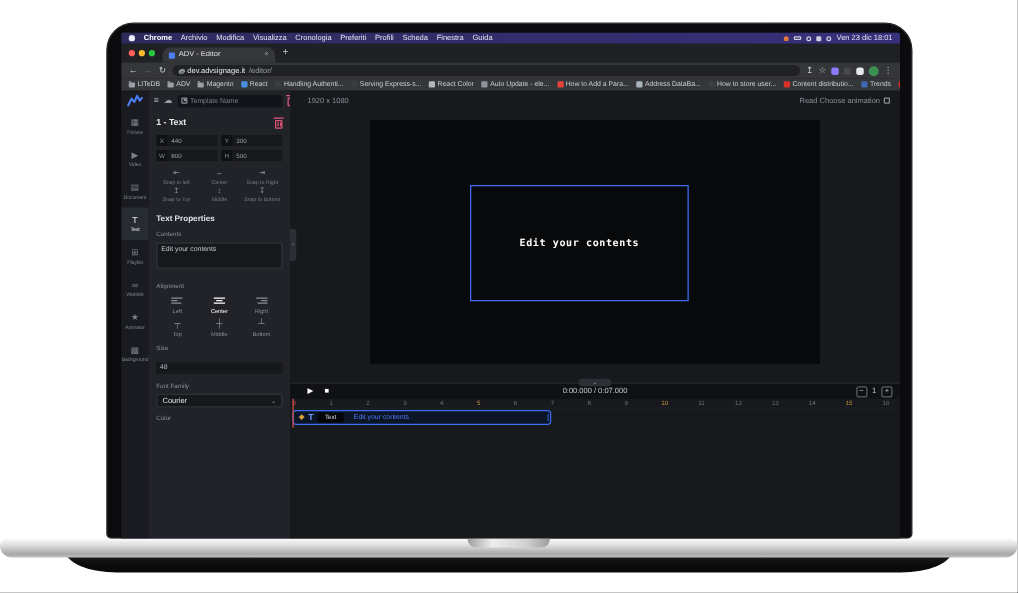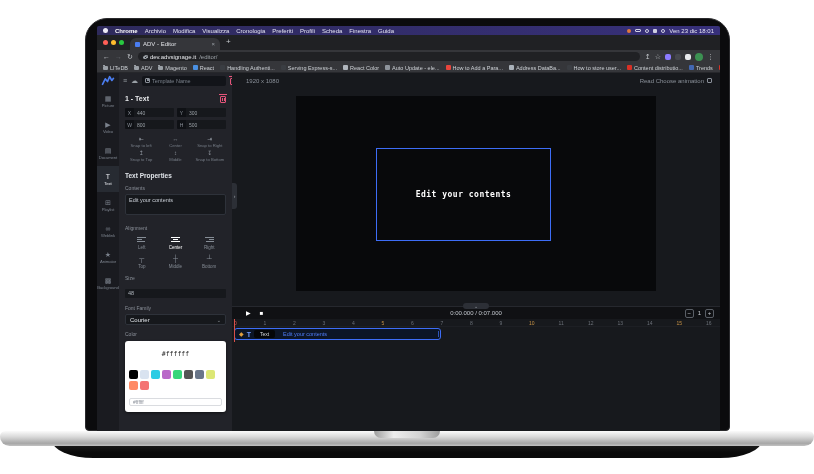--- a/index.html
+++ b/index.html
@@ -497,39 +497,20 @@
             <div class="field-label">Size</div>
             <input class="size-input" value="48" style="">
 
             <div class="field-label">Font Family</div>
             <div class="select">
               <span class="select-value">Courier</span>
               <span class="select-chevron">⌄</span>
             </div>
 
             <div class="field-label">Color</div>
-            <div class="picker">
-              <div class="picker-head">#ffffff</div>
-              <div class="picker-body">
-                <div class="swatches">
-
-                <span class="swatch" style="background: rgb(0, 0, 0);"></span>
-                    <span class="swatch" style="background: rgb(217, 227, 240);"></span>
-                    <span class="swatch" style="background: rgb(44, 204, 228);"></span>
-                    <span class="swatch" style="background: rgb(186, 104, 200);"></span>
-                    <span class="swatch" style="background: rgb(55, 214, 122);"></span>
-                    <span class="swatch" style="background: rgb(85, 85, 85);"></span>
-                    <span class="swatch" style="background: rgb(105, 118, 137);"></span>
-                    <span class="swatch" style="background: rgb(220, 231, 117);"></span>
-                    <span class="swatch" style="background: rgb(255, 138, 101);"></span>
-                    <span class="swatch" style="background: rgb(244, 115, 115);"></span>
-                  </div>
-                <input class="picker-input" value="#ffffff" style="">
-              </div>
-            </div>
           </div>
           <span class="panel-handle">›</span>
         </div>
 
         <div class="main">
           <div class="canvas-header">
             <span>1920 x 1080</span>
             <span class="anim-right">
               <span>Read Choose animation</span>
               <span class="anim-box"></span>

